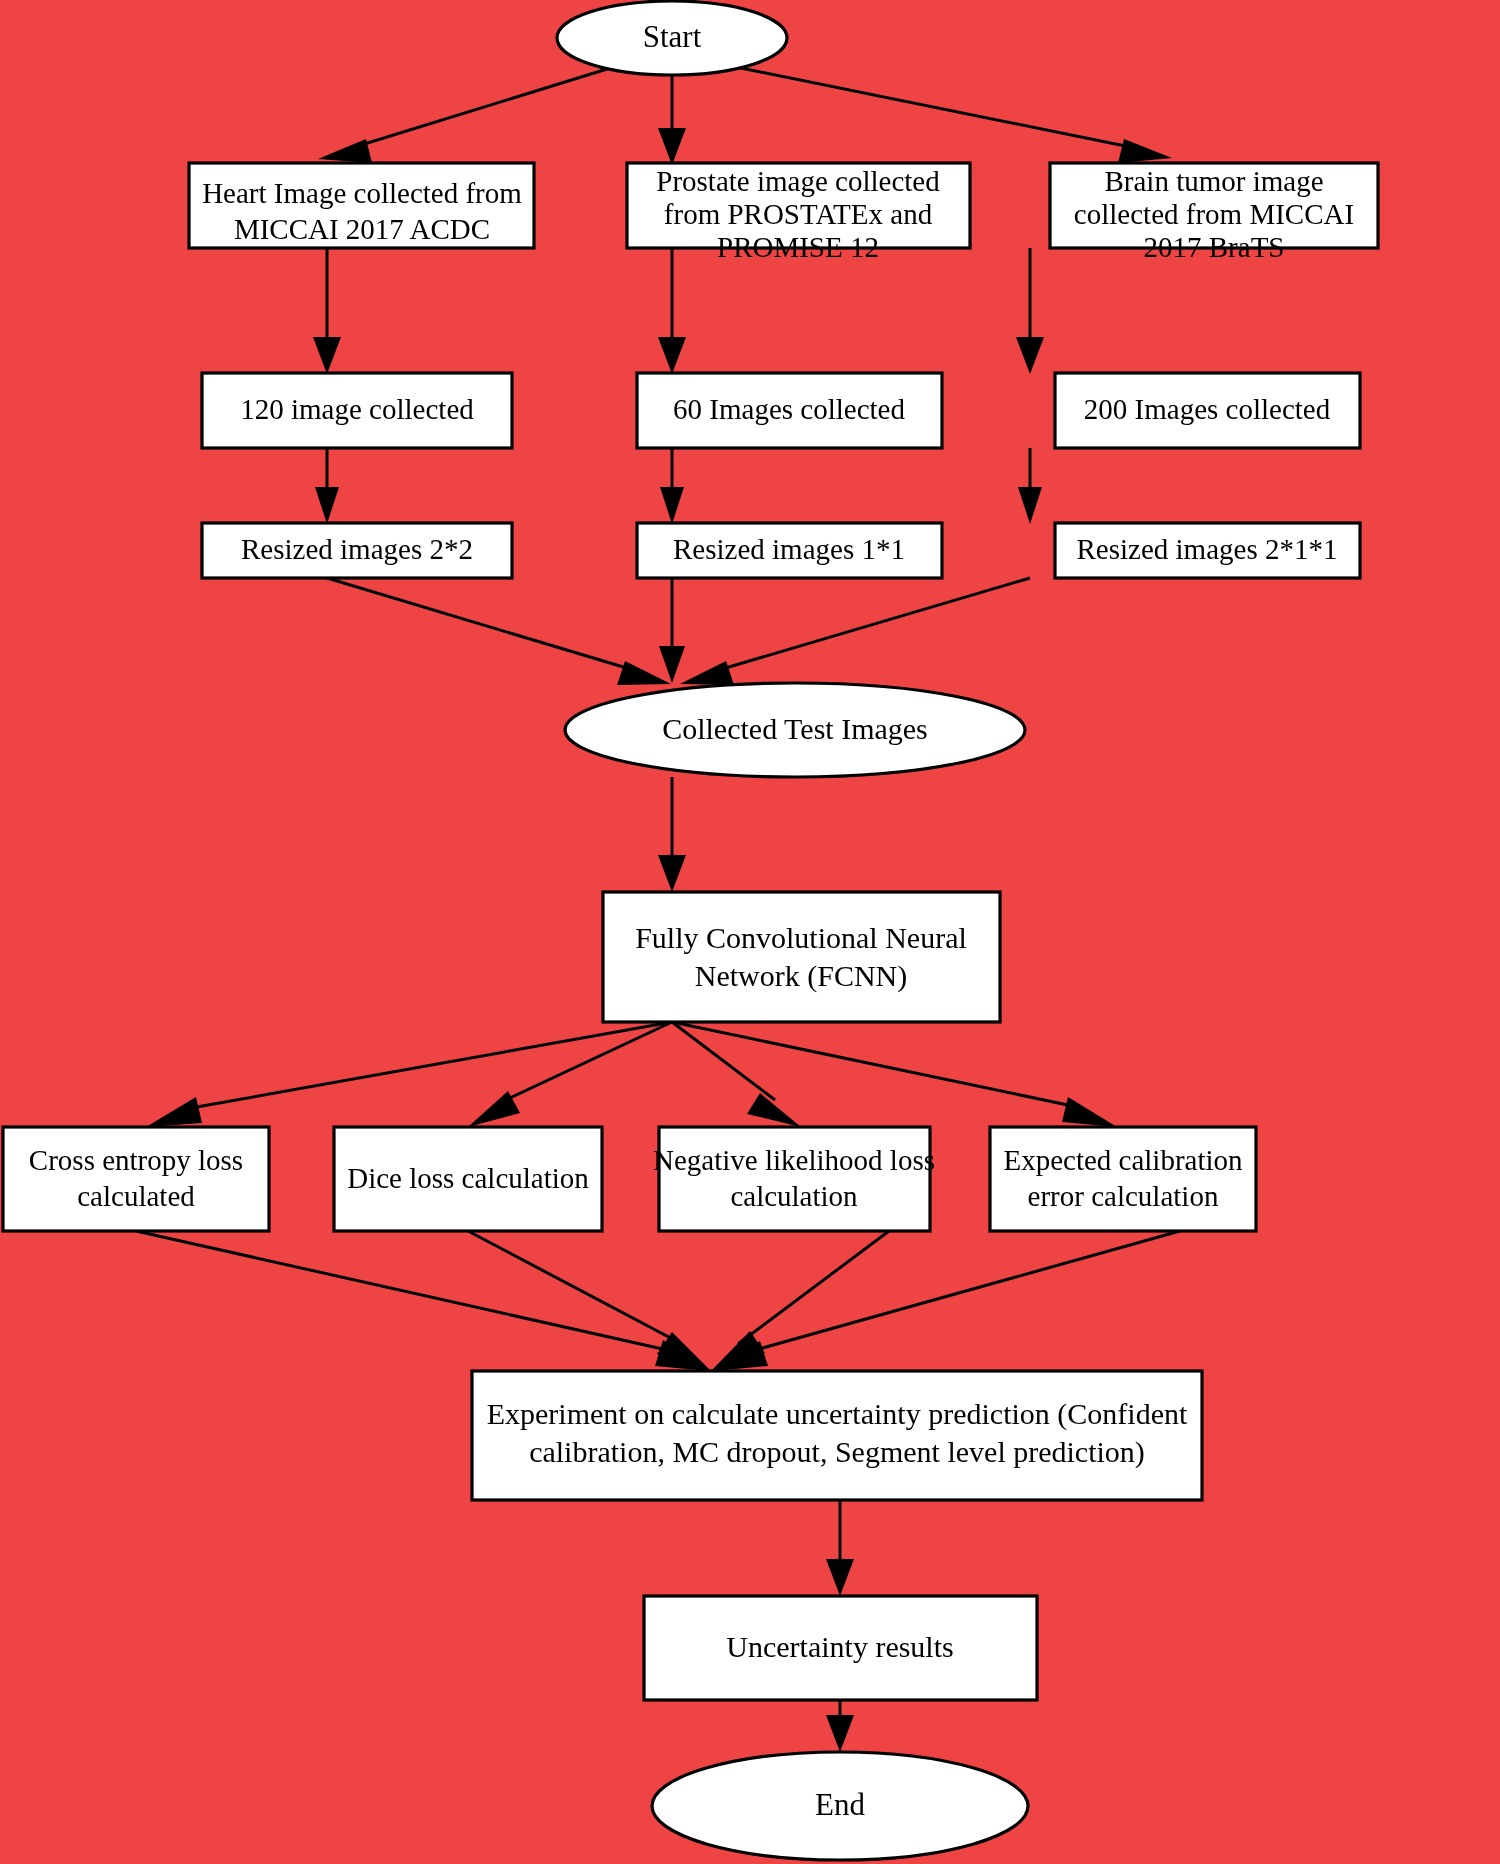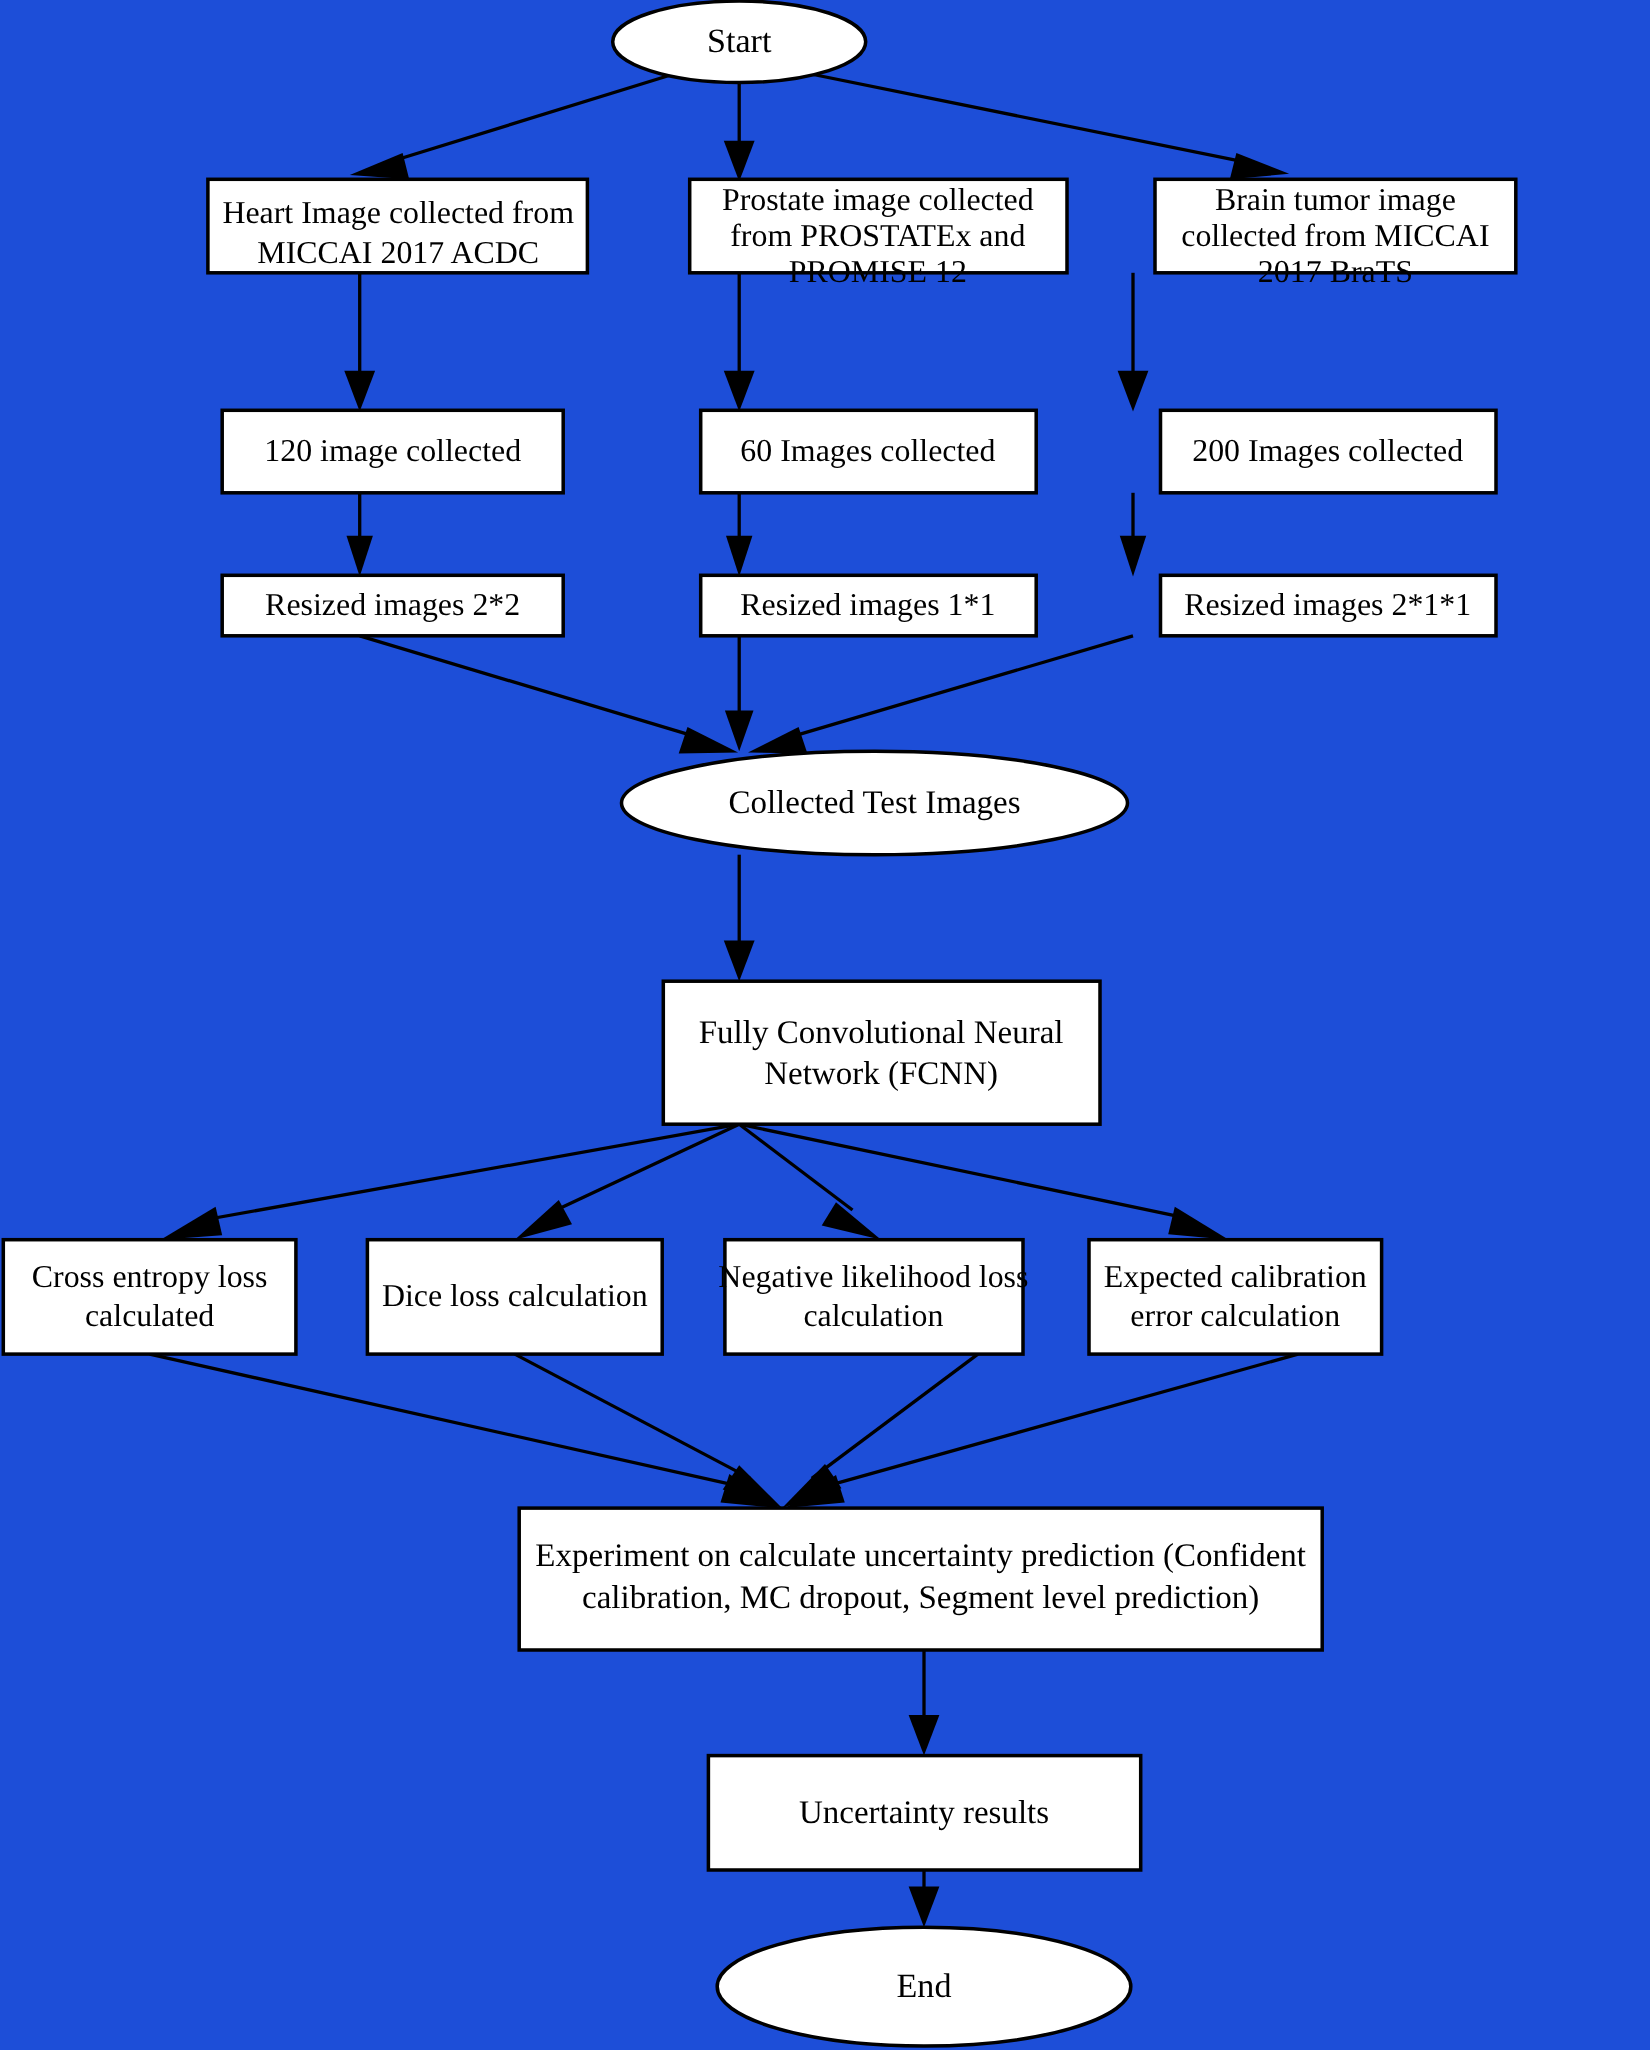--- a/index.html
+++ b/index.html
@@ -4,21 +4,21 @@
 <style>
   html, body {
     margin: 0;
     padding: 0;
     background: #ffffff;
   }
   #flowchart-root {
     position: relative;
     width: 1500px;
     height: 1864px;
-    background: #1d4ed8;
+    background: #ef4444;
     font-family: "Liberation Serif", "DejaVu Serif", serif;
   }
   svg.chart-svg {
     display: block;
     width: 1500px;
     height: 1864px;
   }
   .node-shape {
     fill: #ffffff;
     stroke: #000000;

